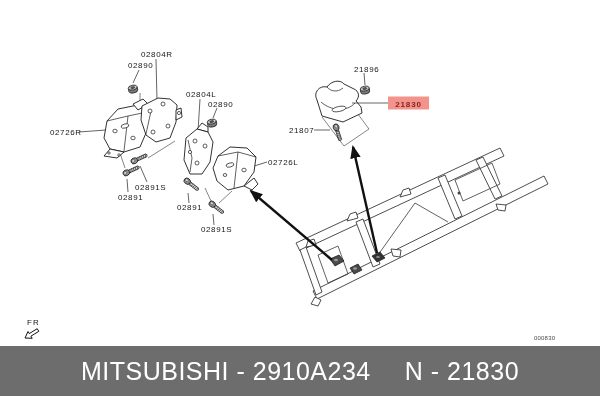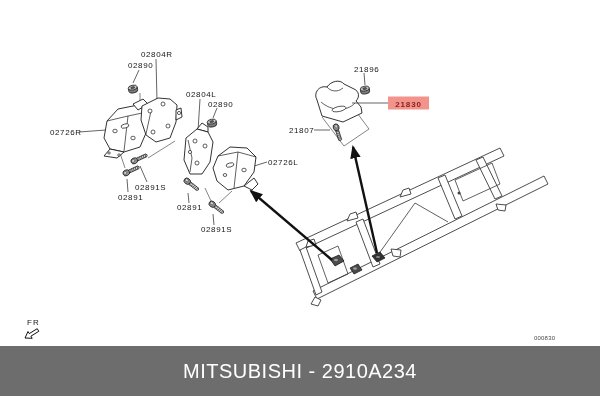--- a/index.html
+++ b/index.html
@@ -4,21 +4,21 @@
 <style>
   html,body{margin:0;padding:0;background:#fff;width:600px;height:400px;overflow:hidden;}
   .stage{position:relative;width:560px;height:400px;background:#ffffff;font-family:"Liberation Sans",sans-serif;}
   svg{display:block;}
   .lbl{font-family:"Liberation Sans",sans-serif;font-size:8px;letter-spacing:0.6px;fill:#161616;}
   .lbl-hl{font-family:"Liberation Sans",sans-serif;font-size:8px;letter-spacing:0.9px;font-weight:bold;}
   .tiny{font-family:"Liberation Sans",sans-serif;font-size:6px;letter-spacing:0.2px;fill:#4a4a4a;}
   .fr{font-family:"Liberation Sans",sans-serif;font-size:8px;letter-spacing:1px;fill:#161616;}
   .banner{position:absolute;left:0;top:346px;width:600px;height:50px;
           display:flex;align-items:center;justify-content:center;gap:34px;}
-  .banner span{color:#fff;font-size:20px;letter-spacing:0.5px;white-space:nowrap;}
+  .banner span{color:#fff;font-size:25px;letter-spacing:0.5px;white-space:nowrap;}
   .leader{stroke:#222;stroke-width:0.7;fill:none;}
   .thin{stroke:#333;stroke-width:0.6;fill:none;}
   .part{stroke:#1c1c1c;stroke-width:0.9;fill:#ffffff;}
   .partline{stroke:#1c1c1c;stroke-width:0.7;fill:none;}
   .hole{stroke:#1c1c1c;stroke-width:0.7;fill:#ffffff;}
   .frame{stroke:#3a3a3a;stroke-width:0.9;fill:#ffffff;}
   .frameline{stroke:#3a3a3a;stroke-width:0.8;fill:none;}
 </style>
 </head>
 <body>
@@ -192,15 +192,16 @@
   <g>
     <text class="fr" x="27" y="325">FR</text>
     <polygon points="25,338 28,331.5 29.3,333.6 37.2,328.7 38.8,331.3 30.9,336.2 32.2,338.3" fill="#fff" stroke="#111" stroke-width="1"></polygon>
   </g>
 
   <text class="tiny" x="534" y="340">000830</text>
 </svg>
 
 <div class="banner" style="background:#6d6d6d;">
   <span>MITSUBISHI - 2910A234</span>
+  <span>N - 21830</span>
 </div>
 
 </div>
 
 </body></html>

